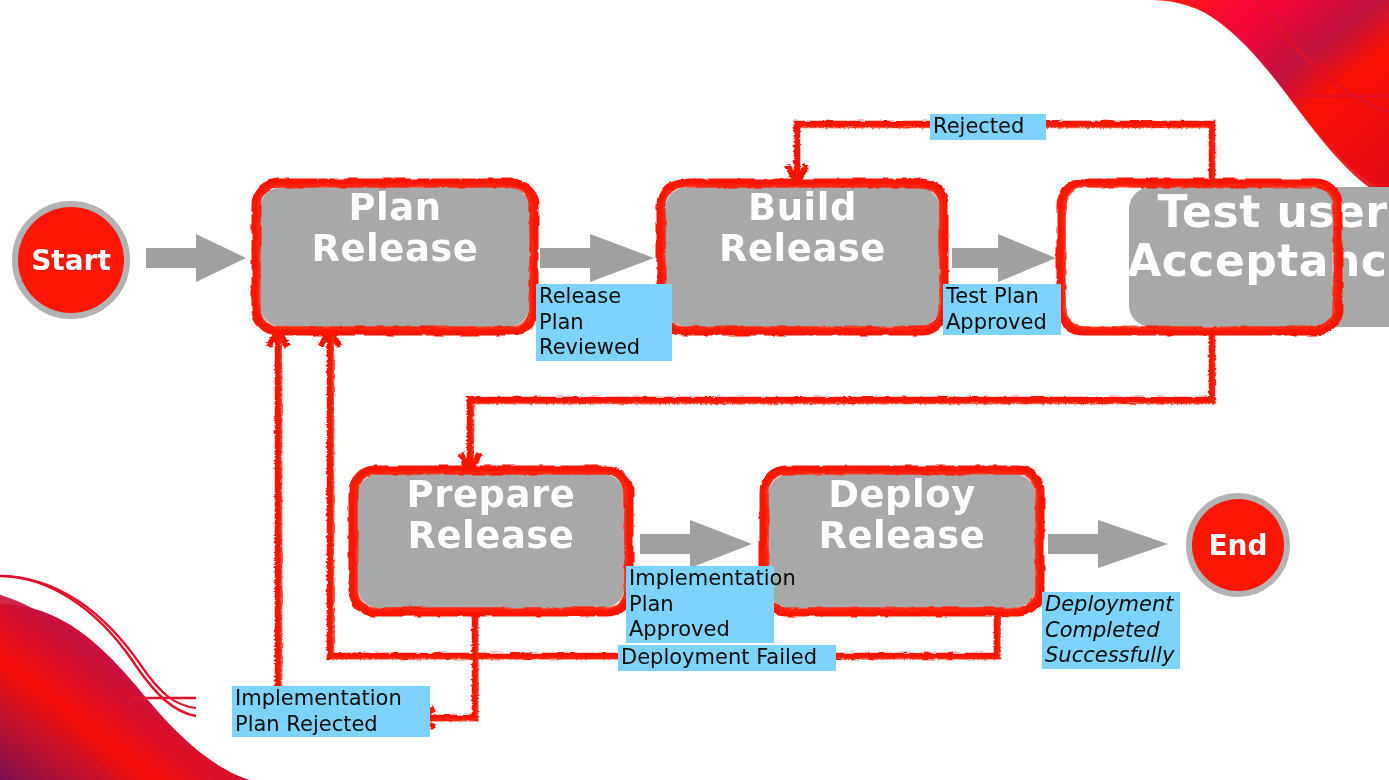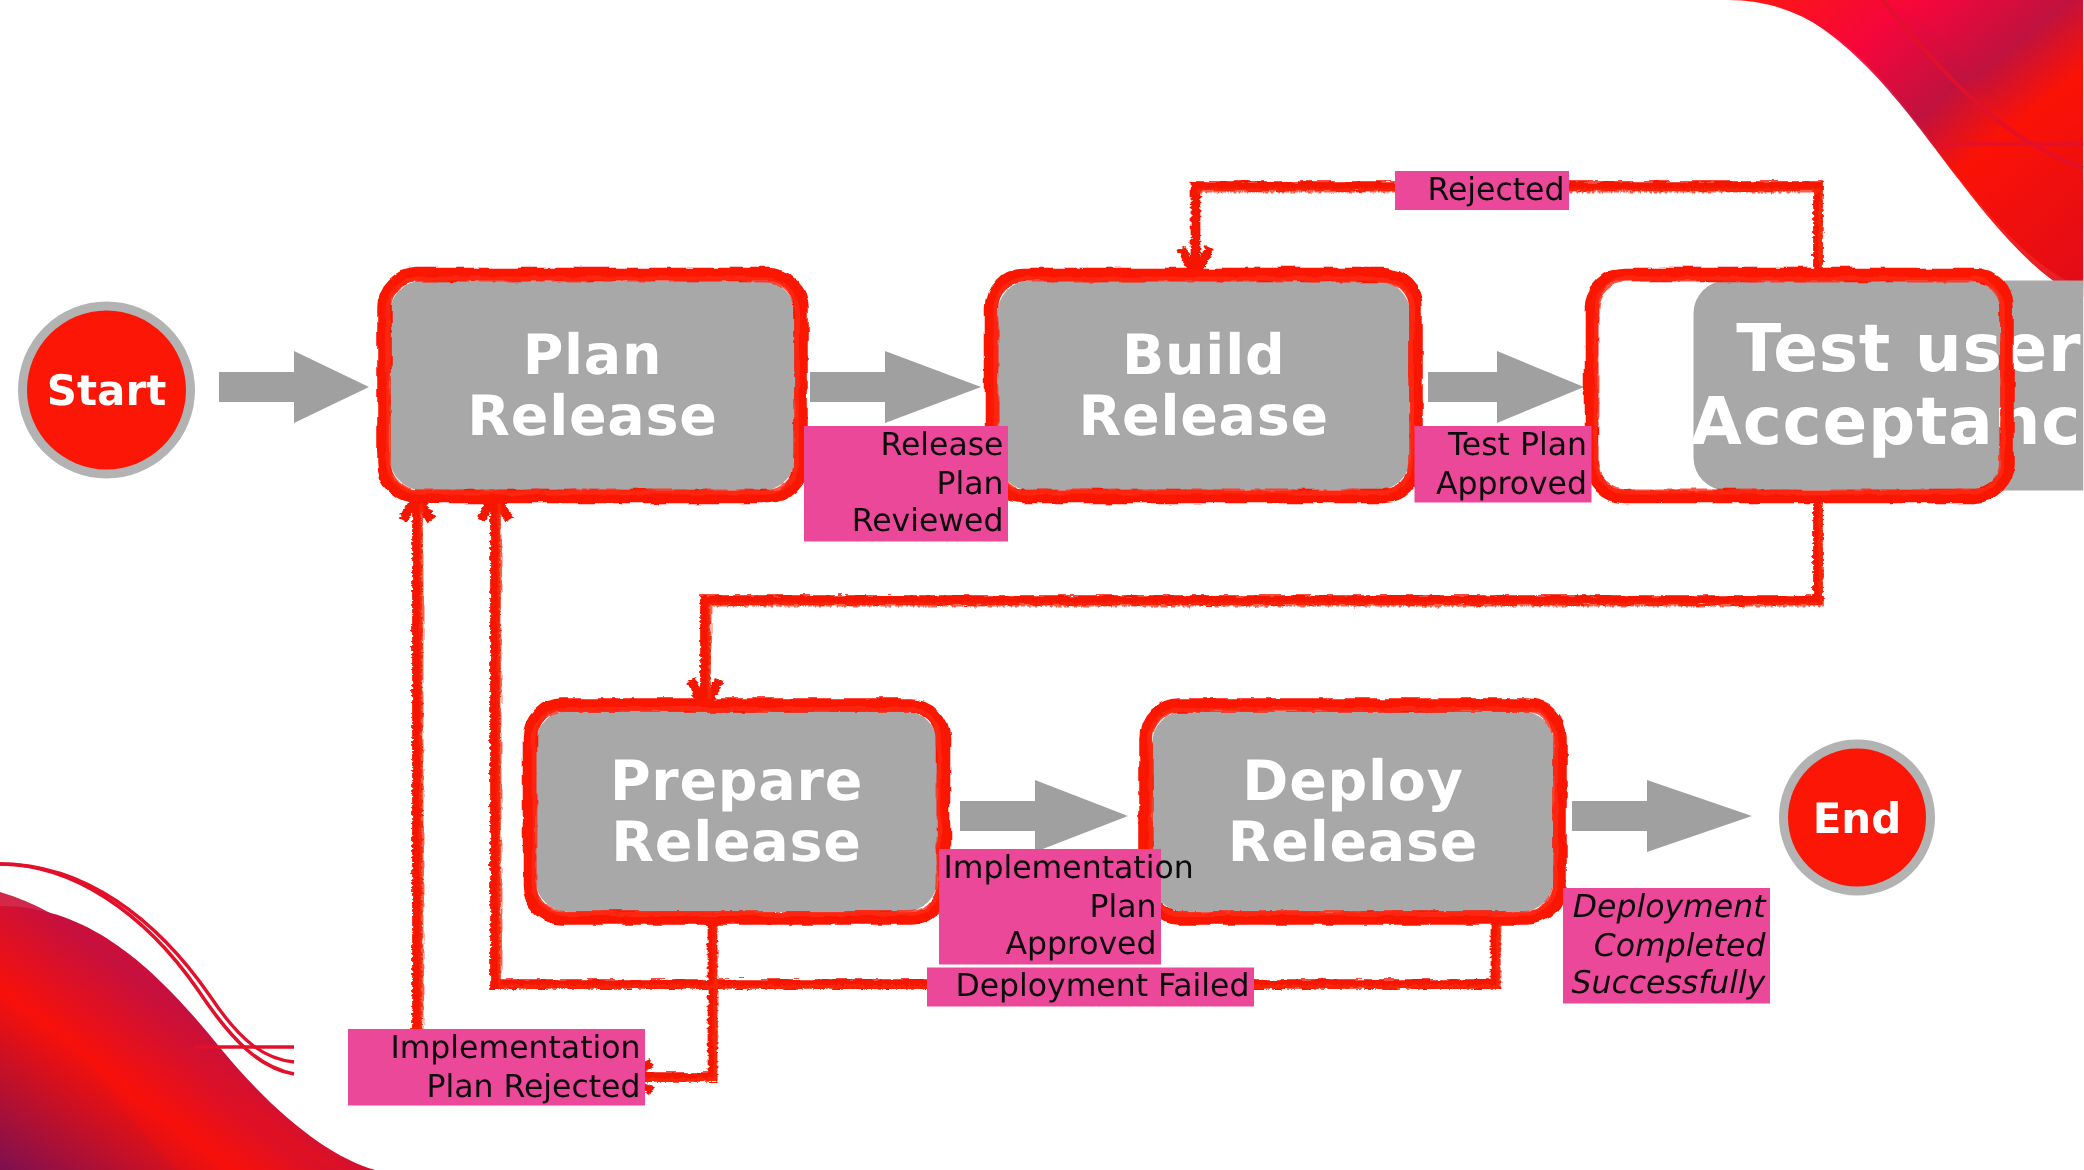--- a/index.html
+++ b/index.html
@@ -24,21 +24,20 @@
     top: 0;
     width: 1389px;
     height: 780px;
   }
   .node-box {
     position: absolute;
     box-sizing: border-box;
     background: #a8a8a8;
     border-radius: 22px;
     display: flex;
-    align-items: center;
     justify-content: center;
     text-align: center;
     color: #ffffff;
     font-weight: bold;
     font-family: "DejaVu Sans", sans-serif;
     font-size: 37px;
     line-height: 1.12;
     letter-spacing: 0.5px;
     z-index: 4;
     text-shadow: 0 0 1px rgba(0,0,0,0.08);
@@ -56,24 +55,24 @@
     font-family: "DejaVu Sans", sans-serif;
     font-size: 28px;
     z-index: 4;
   }
   .edge-label {
     position: absolute;
     color: #0b0b0b;
     font-family: "DejaVu Sans", sans-serif;
     font-size: 21px;
     line-height: 1.22;
-    text-align: right;
+    text-align: left;
     white-space: pre-line;
     z-index: 6;
-    background: #ec4899;
+    background: #7dd3fc;
     padding: 0 3px;
   }
 </style>
 </head>
 <body>
 
 <div id="canvas">
 
   <svg class="layer" viewBox="0 0 1389 780" style="z-index:1">
     <defs>

